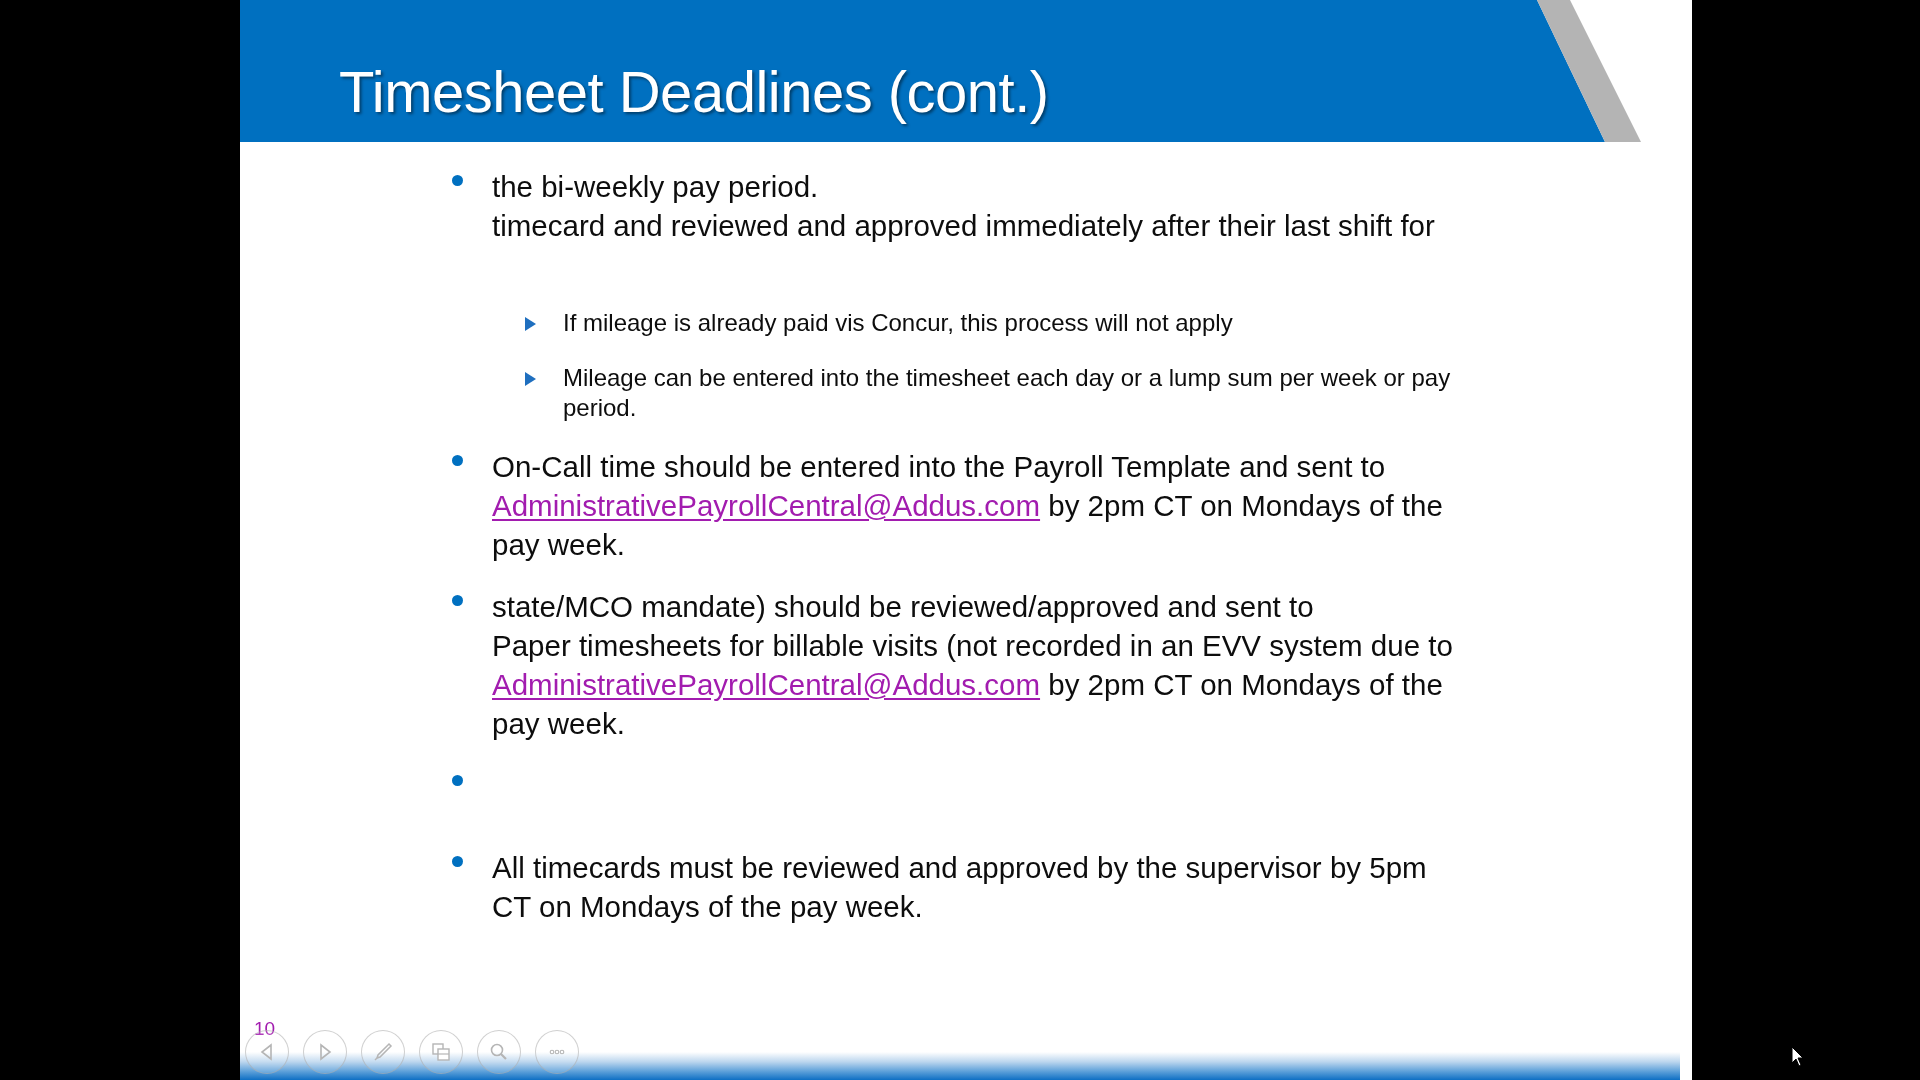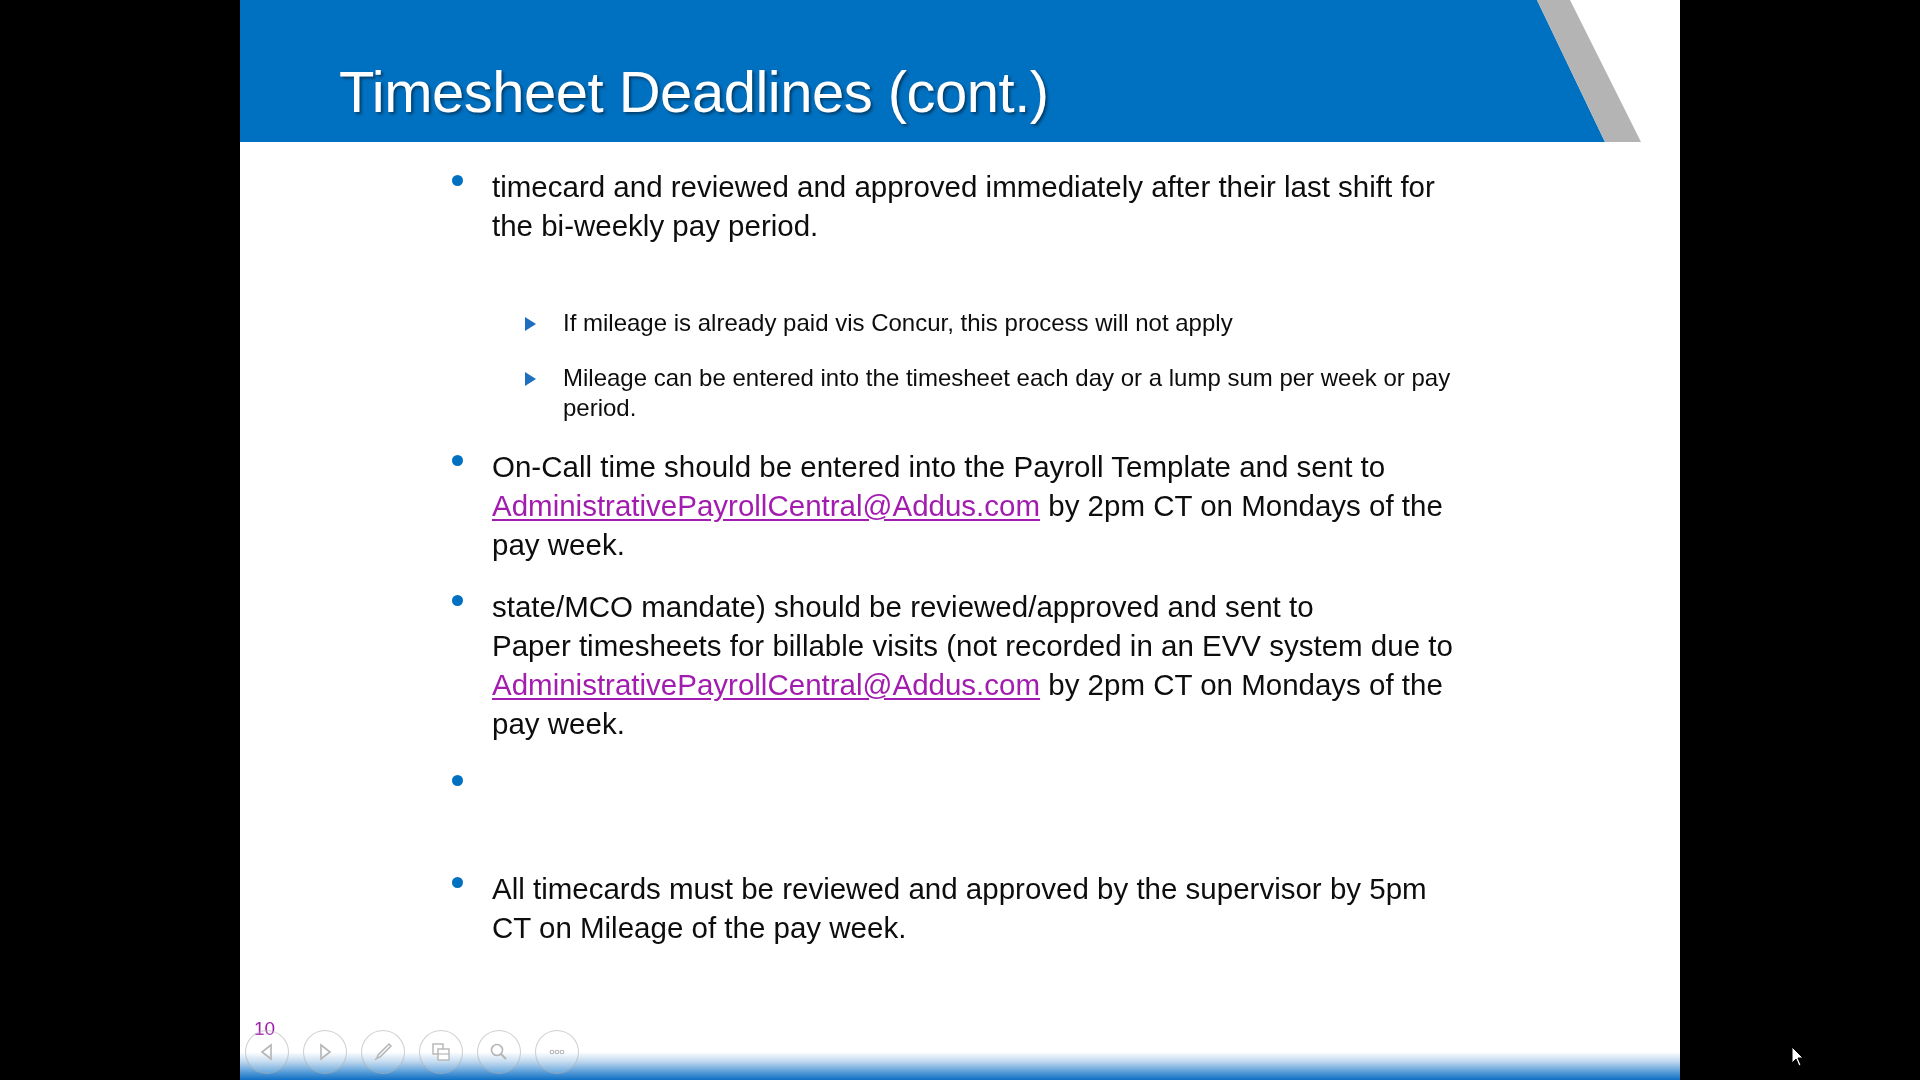--- a/index.html
+++ b/index.html
@@ -1,18 +1,18 @@
 <!DOCTYPE html>
 <html><head>
 <meta charset="utf-8">
 <style>
   html, body { margin:0; padding:0; }
   body { width:1920px; height:1080px; background:#000; position:relative; overflow:hidden;
          font-family:"Liberation Sans", "DejaVu Sans", sans-serif; }
-  .slide { position:absolute; left:240px; top:0; width:1440px; height:1080px; background:#fff; overflow:hidden; }
+  .slide { position:absolute; left:240px; top:0; width:1440px; height:1080px; background:#fff; overflow:hidden;padding-left:12px; }
   .title-band { position:absolute; left:0; top:0; width:1440px; height:143px; }
   .title-band svg { position:absolute; left:0; top:0; }
   .title { position:absolute; left:99px; top:58px; font-size:58px; color:#fff; letter-spacing:-0.5px;
            text-shadow:2px 2px 3px rgba(0,0,0,0.45); white-space:nowrap; }
   .content { position:absolute; left:0; top:0; width:1440px; }
   .bullet { position:absolute; left:252px; width:1150px; font-size:29.5px; line-height:39px; color:#0d0d0d; }
   .bullet .dot { position:absolute; left:-40px; top:8px; width:11px; height:11px; border-radius:50%; background:#0070C0; }
   .bullet .line { display:block; white-space:nowrap; }
   .link { color:#a21caf; text-decoration:underline; text-underline-offset:3px; }
   .sub { position:absolute; left:323px; width:1000px; font-size:24px; line-height:30px; color:#0d0d0d; }
@@ -38,22 +38,22 @@
       <polygon points="0,0 1297,0 1365,142 0,142" fill="#0070C0"></polygon>
       <polygon points="1297,0 1330,0 1401,142 1365,142" fill="#B4B4B4"></polygon>
     </svg>
     <div class="title">Timesheet Deadlines (cont.)</div>
   </div>
 
   <div class="content">
 
     <div class="bullet" style="top:167px;">
       <span class="dot"></span>
+      <span class="line">the bi-weekly pay period.</span>
       <span class="line">timecard and reviewed and approved immediately after their last shift for</span>
-      <span class="line">the bi-weekly pay period.</span>
     </div>
 
     <div class="sub" style="top:308px;">
       <span class="arrow"></span>
       <span class="line">If mileage is already paid vis Concur, this process will not apply</span>
     </div>
 
     <div class="sub" style="top:363px;">
       <span class="arrow"></span>
       <span class="line">Mileage can be entered into the timesheet each day or a lump sum per week or pay</span>
@@ -72,24 +72,24 @@
       <span class="line">state/MCO mandate) should be reviewed/approved and sent to</span>
       <span class="line">Paper timesheets for billable visits (not recorded in an EVV system due to</span>
       <span class="line"><a class="link">AdministrativePayrollCentral@Addus.com</a><span style="white-space:pre"> by 2pm CT on Mondays of the</span></span>
       <span class="line">pay week.</span>
     </div>
 
     <div class="bullet" style="top:767px;">
       <span class="dot"></span>
     </div>
 
-    <div class="bullet" style="top:869px;">
+    <div class="bullet" style="top:848px;">
       <span class="dot"></span>
       <span class="line">All timecards must be reviewed and approved by the supervisor by 5pm</span>
-      <span class="line">CT on Mileage of the pay week.</span>
+      <span class="line">CT on Mondays of the pay week.</span>
     </div>
   </div>
 
   <div class="bottom-grad"></div>
 
   <div class="page-num">10</div>
 
   <div class="toolbar">
     <div class="tb-btn">
       <svg viewBox="0 0 24 24">

